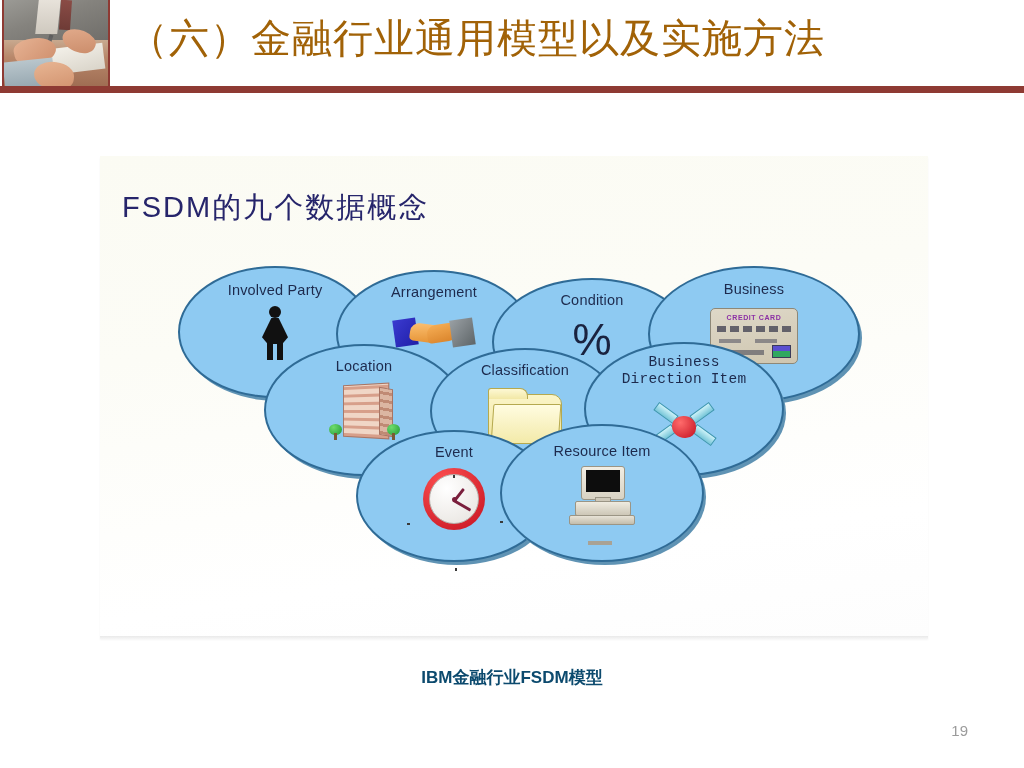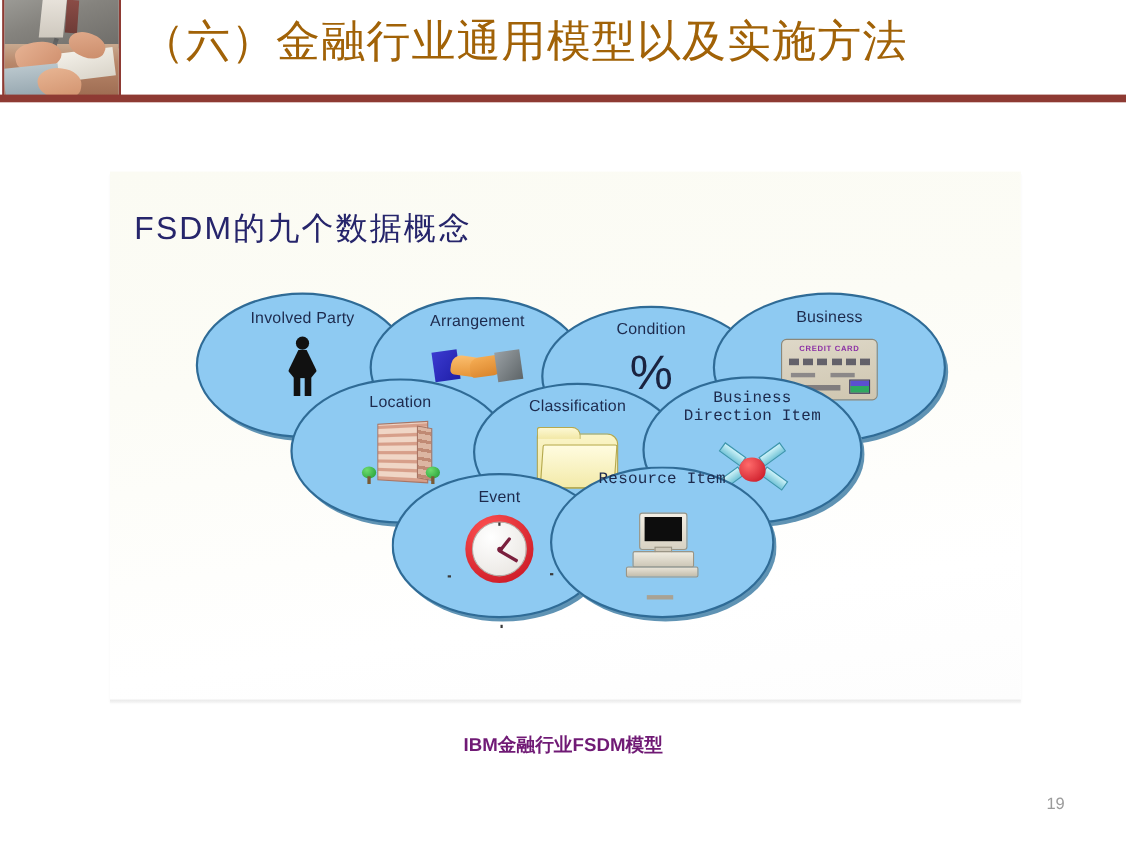--- a/index.html
+++ b/index.html
@@ -377,21 +377,21 @@
 
   
   .caption {
     position: absolute;
     left: 0;
     top: 666px;
     width: 1024px;
     text-align: center;
     font-size: 17px;
     font-weight: bold;
-    color: #701a75;
+    color: #0c4a6e;
     font-family: "Liberation Sans", "DejaVu Sans", sans-serif;
   }
   .page-number {
     position: absolute;
     right: 56px;
     top: 722px;
     font-size: 15px;
     color: #9b9b9b;
     font-family: "Liberation Sans", "DejaVu Sans", sans-serif;
   }
@@ -517,21 +517,21 @@
         <div class="tick" style="transform:rotate(180deg) translate(-1px,-24px);"></div>
         <div class="tick" style="transform:rotate(270deg) translate(-1px,-24px);"></div>
         <div class="hand-h"></div>
         <div class="hand-m"></div>
         <div class="pin"></div>
       </div>
     </div>
   </div>
 
   <div class="ellipse row-c" style="left:400px; top:268px; width:200px; height:134px;">
-    <div class="label" style="top:2px;font-family:Liberation Mono, monospace;">Resource Item</div>
+    <div class="label" style="top:17px;">Resource Item</div>
     <div class="art" style="top:40px;">
       <div class="icon-computer">
         <div class="monitor">
             <div class="screen"></div>
           </div>
         <div class="stand"></div>
         <div class="base">
             <div class="slot"></div>
           </div>
         <div class="keyboard"></div>

